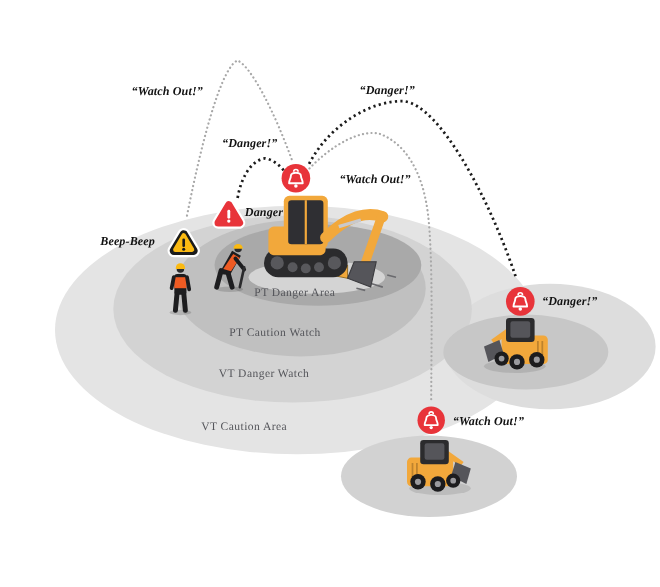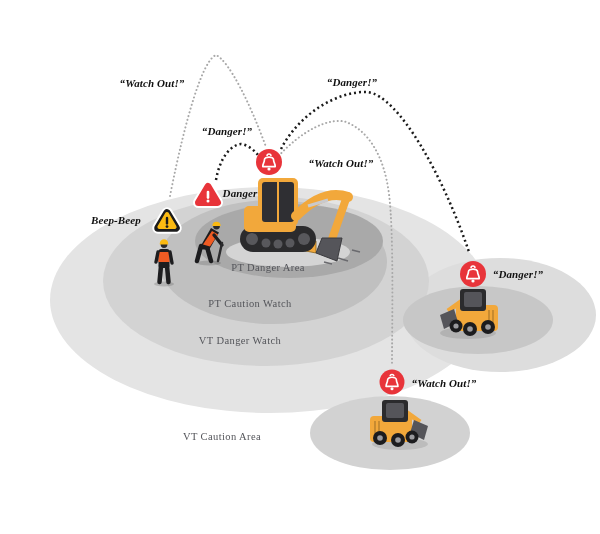--- a/index.html
+++ b/index.html
@@ -141,14 +141,14 @@
   <div class="lbl" style="left:352px;top:82px;">“Danger!”</div>
   <div class="lbl" style="left:341px;top:163px;">“Watch Out!”</div>
   <div class="lbl" style="left:518px;top:274px;">“Danger!”</div>
   <div class="lbl" style="left:444px;top:383px;">“Watch Out!”</div>
   <div class="lbl" style="left:116px;top:220px;">Beep-Beep</div>
   <div class="lbl" style="left:240px;top:193px;">Danger</div>
 
   <div class="zone-lbl" style="left:268px;top:267px;">PT Danger Area</div>
   <div class="zone-lbl" style="left:250px;top:303px;">PT Caution Watch</div>
   <div class="zone-lbl" style="left:240px;top:340px;">VT Danger Watch</div>
-  <div class="zone-lbl" style="left:222px;top:388px;margin-top:48px;">VT Caution Area</div>
+  <div class="zone-lbl" style="left:222px;top:388px;">VT Caution Area</div>
 </div>
 
 </body></html>

